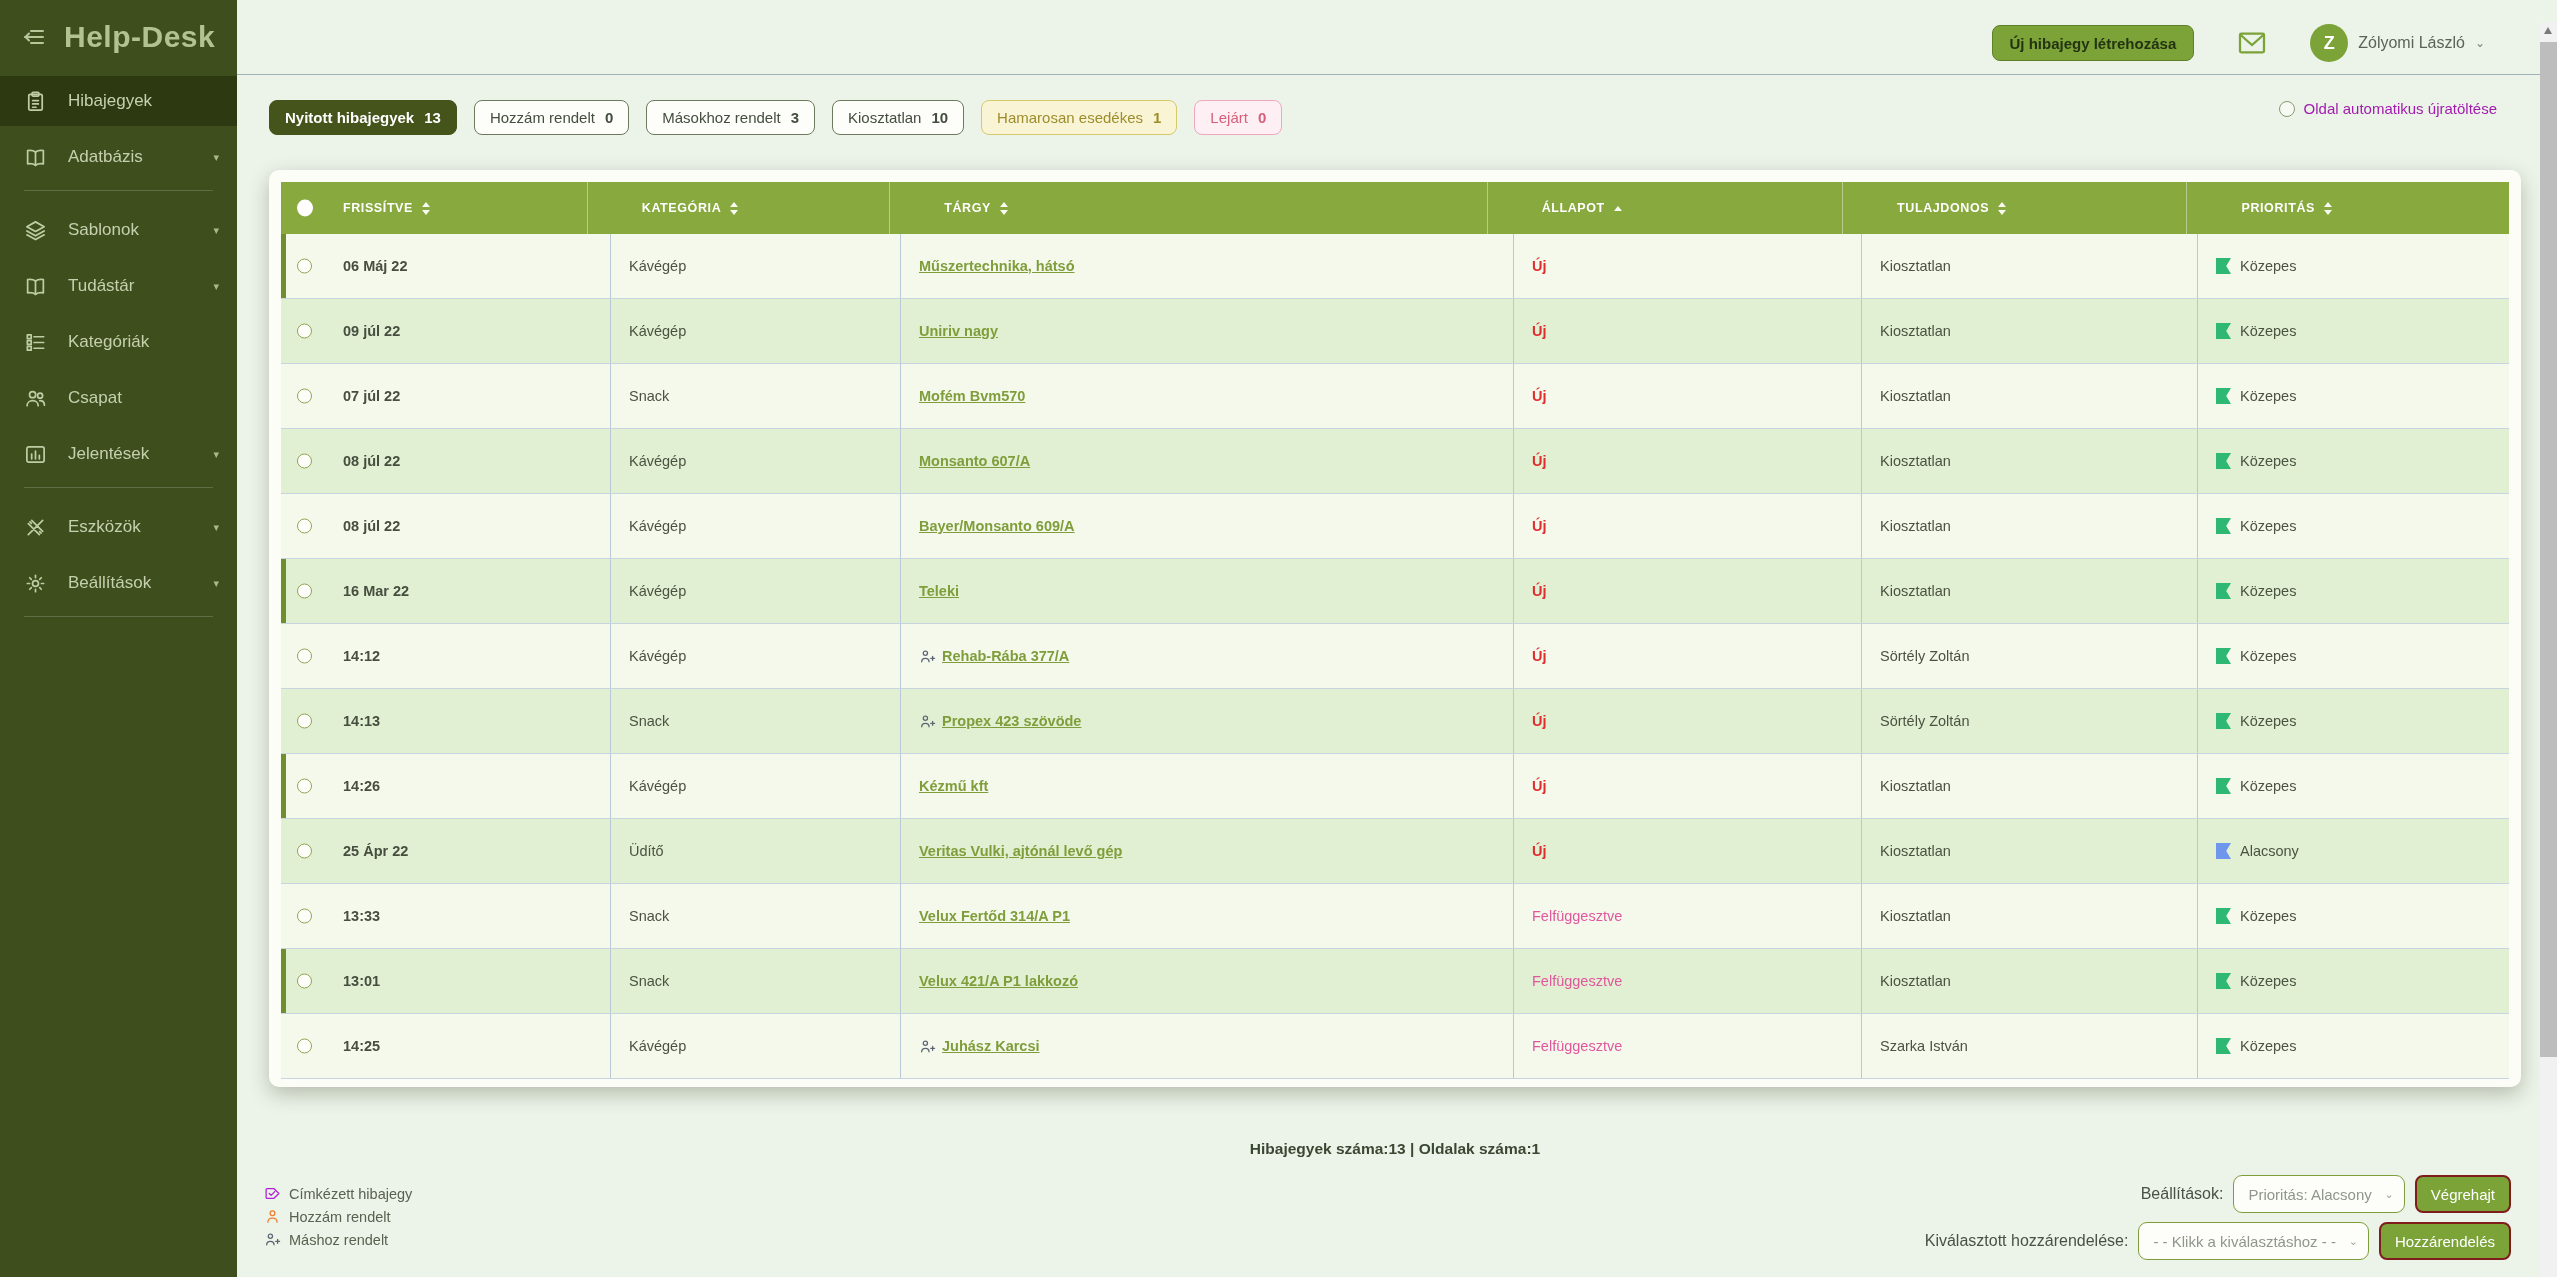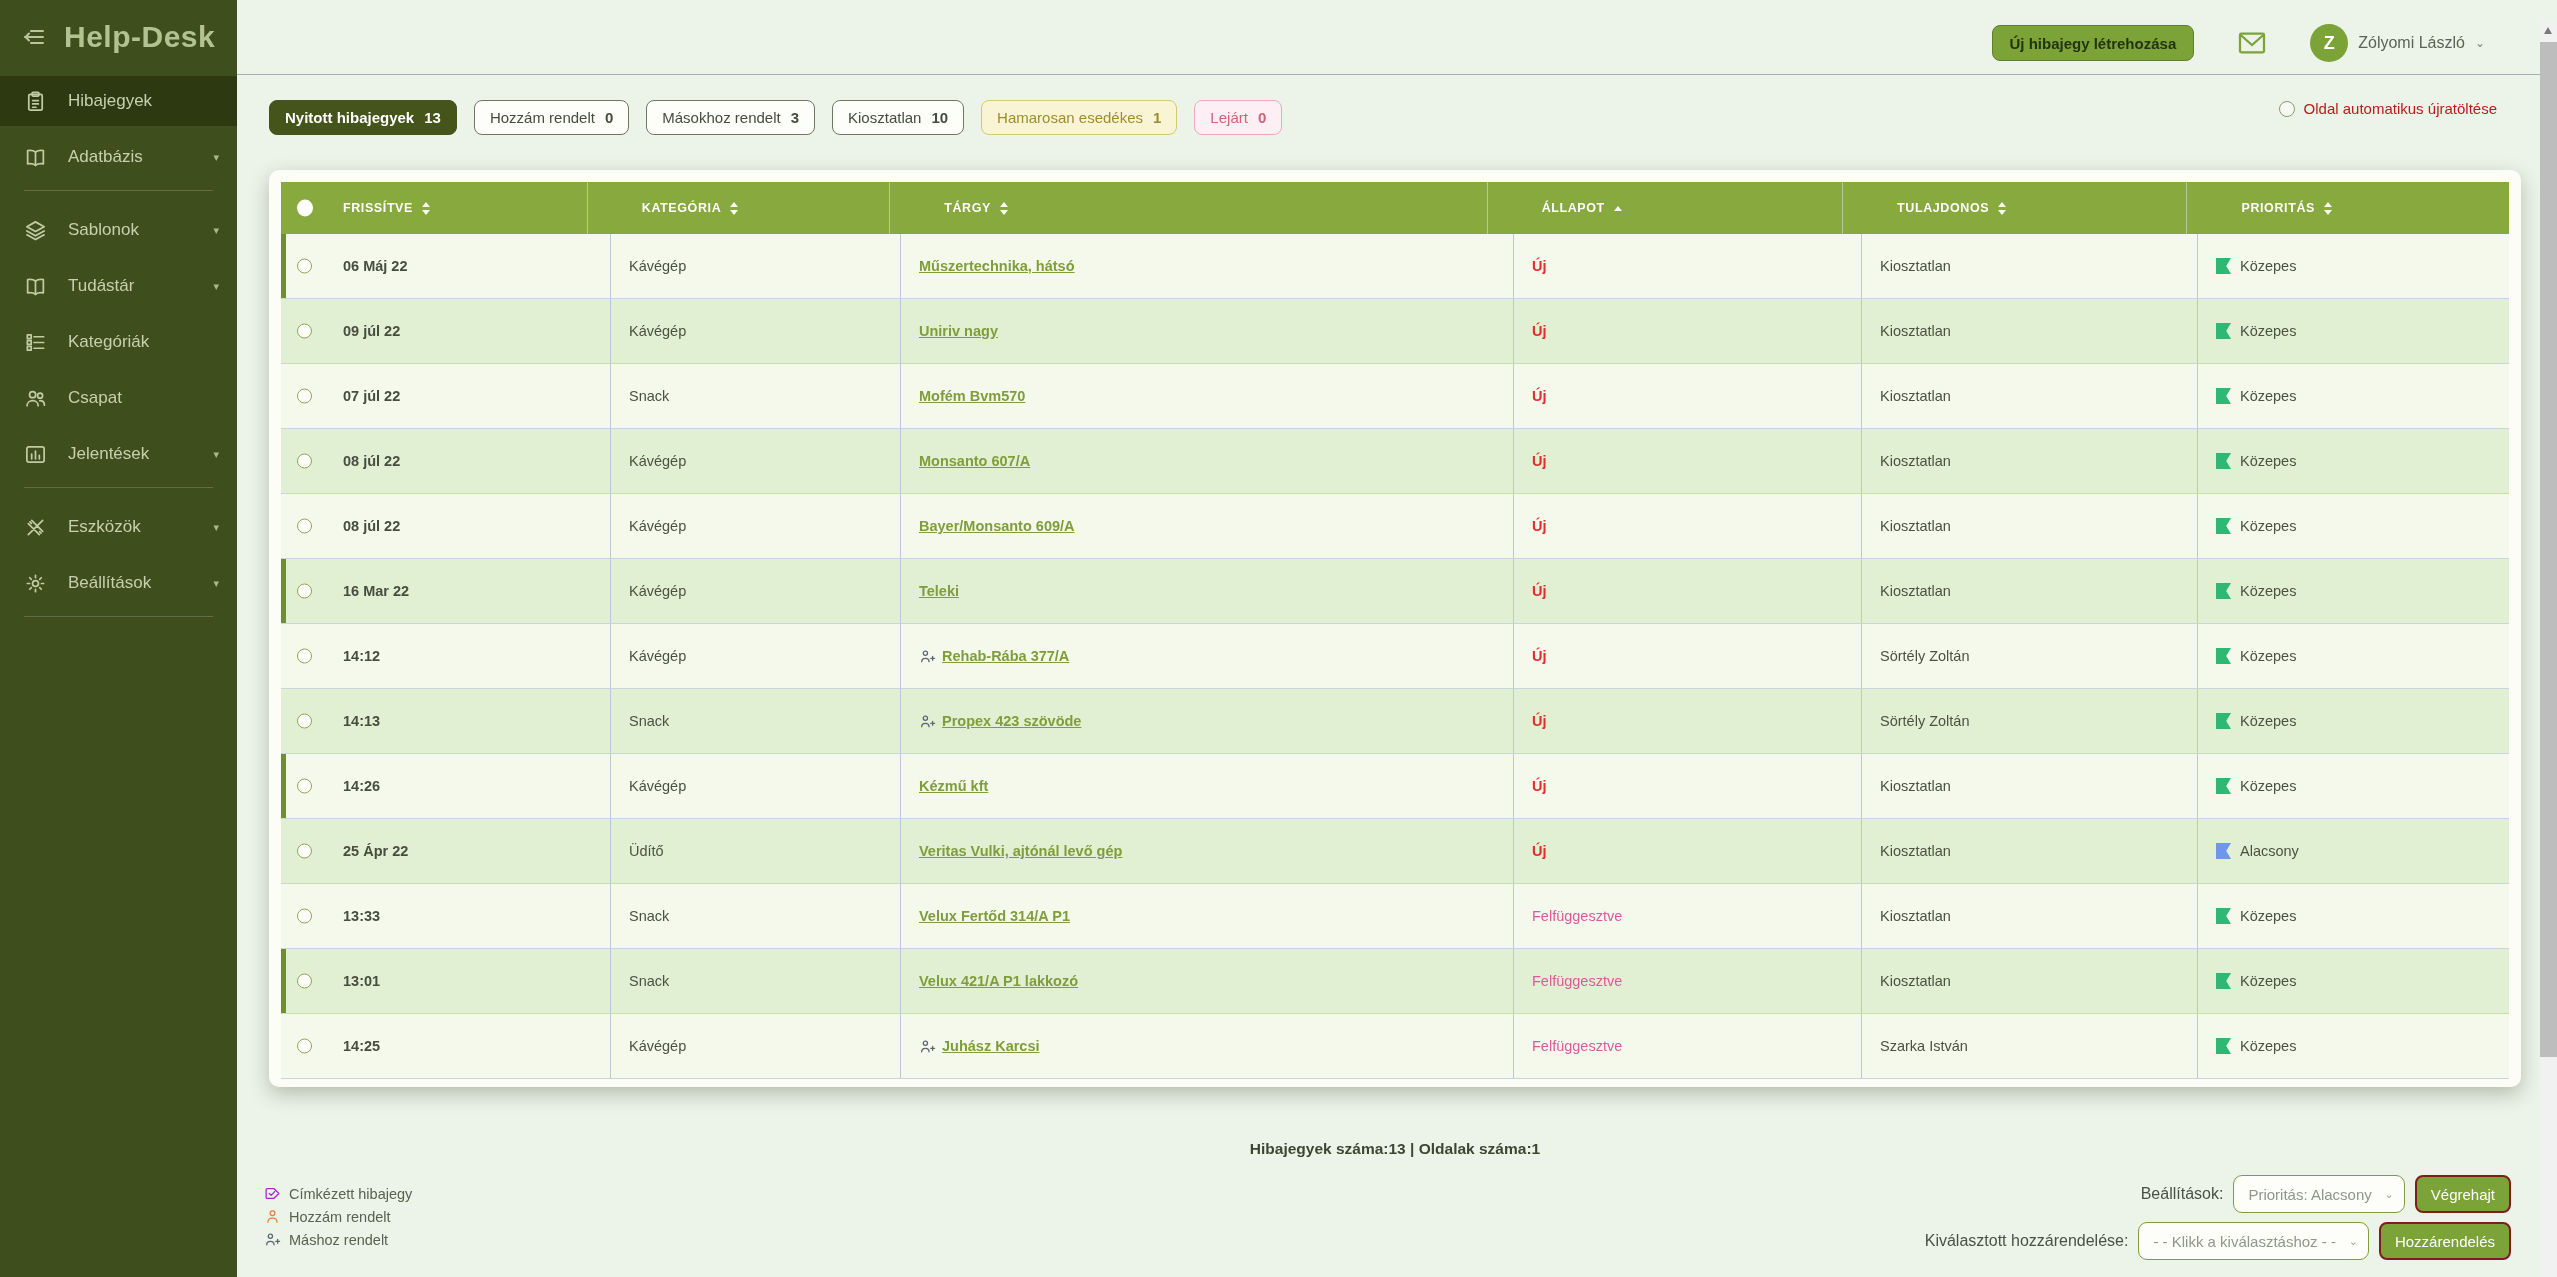--- a/index.html
+++ b/index.html
@@ -25,21 +25,21 @@
   .new-ticket-btn { height:36px; padding:0 17px; background:var(--accent-green); border:1px solid #5f8028; border-radius:8px; font-size:15px; font-weight:bold; color:#243312; cursor:pointer; font-family:inherit; }
   .mail { width:32px; height:32px; color:var(--accent-green); cursor:pointer; }
   .userbox { display:flex; align-items:center; gap:10px; cursor:pointer; }
   .avatar { width:38px; height:38px; border-radius:50%; background:var(--accent-green); color:#fff; font-weight:bold; font-size:18px; display:flex; align-items:center; justify-content:center; }
   .username { font-size:16px; color:#5a6454; }
   .user-chevron { font-size:12px; color:#7c8670; }
 
   
   .autorefresh { position:absolute; top:88px; right:60px; display:flex; align-items:center; gap:9px; }
   .radio-circle { width:16px; height:16px; border-radius:50%; border:1.5px solid #8b9a75; background:#f6faf2; cursor:pointer; }
-  .autorefresh-label { font-size:15px; color:#b91c1c; }
+  .autorefresh-label { font-size:15px; color:#a21caf; }
 
   
   .tabs { position:absolute; left:32px; top:88px; display:flex; gap:17px; }
   .tab { height:35px; display:flex; align-items:center; gap:10px; padding:0 15px; border-radius:8px; font-size:15px; cursor:pointer; background:#fdfef9; border:1px solid #6e7a5e; color:#454d3f; }
   .tab .tab-count { font-weight:bold; }
   .tab.active { background:var(--tab-active-bg); border-color:var(--tab-active-bg); color:#fff; font-weight:bold; }
   .tab.warning { background:var(--warn-bg); border-color:var(--warn-border); color:var(--warn-text); }
   .tab.danger { background:var(--danger-bg); border-color:var(--danger-border); color:var(--danger-text); }
 
   

